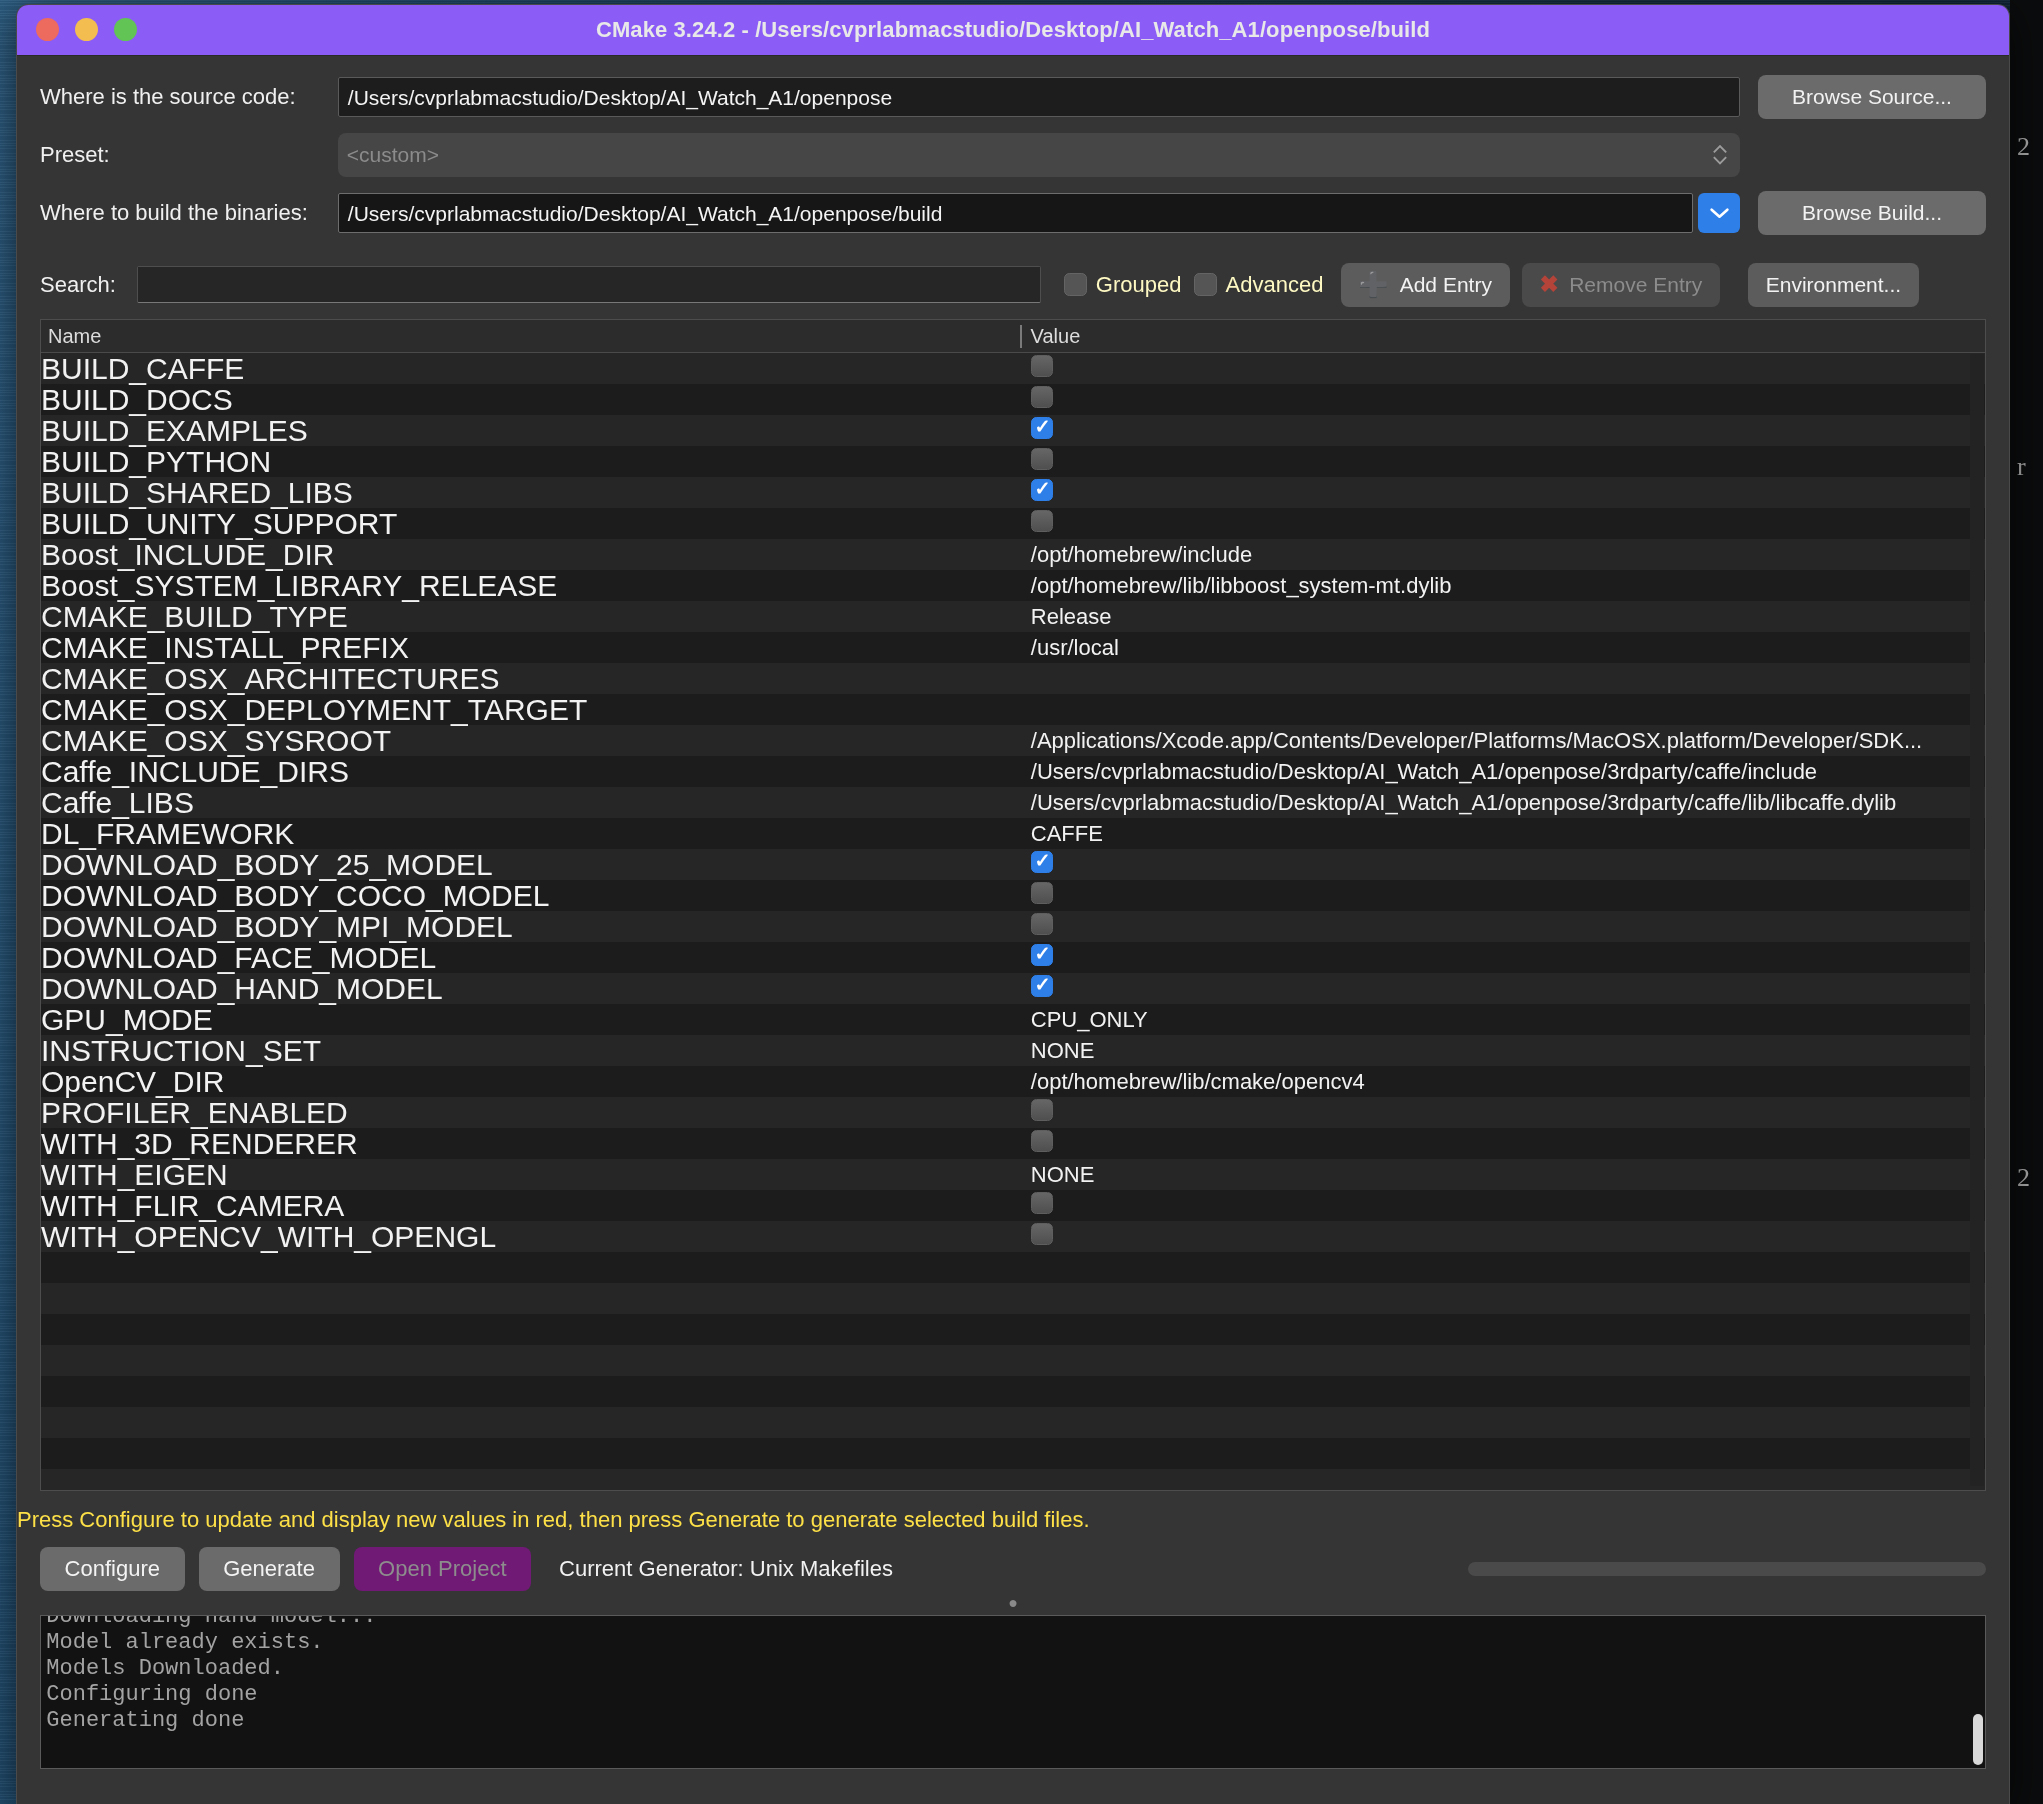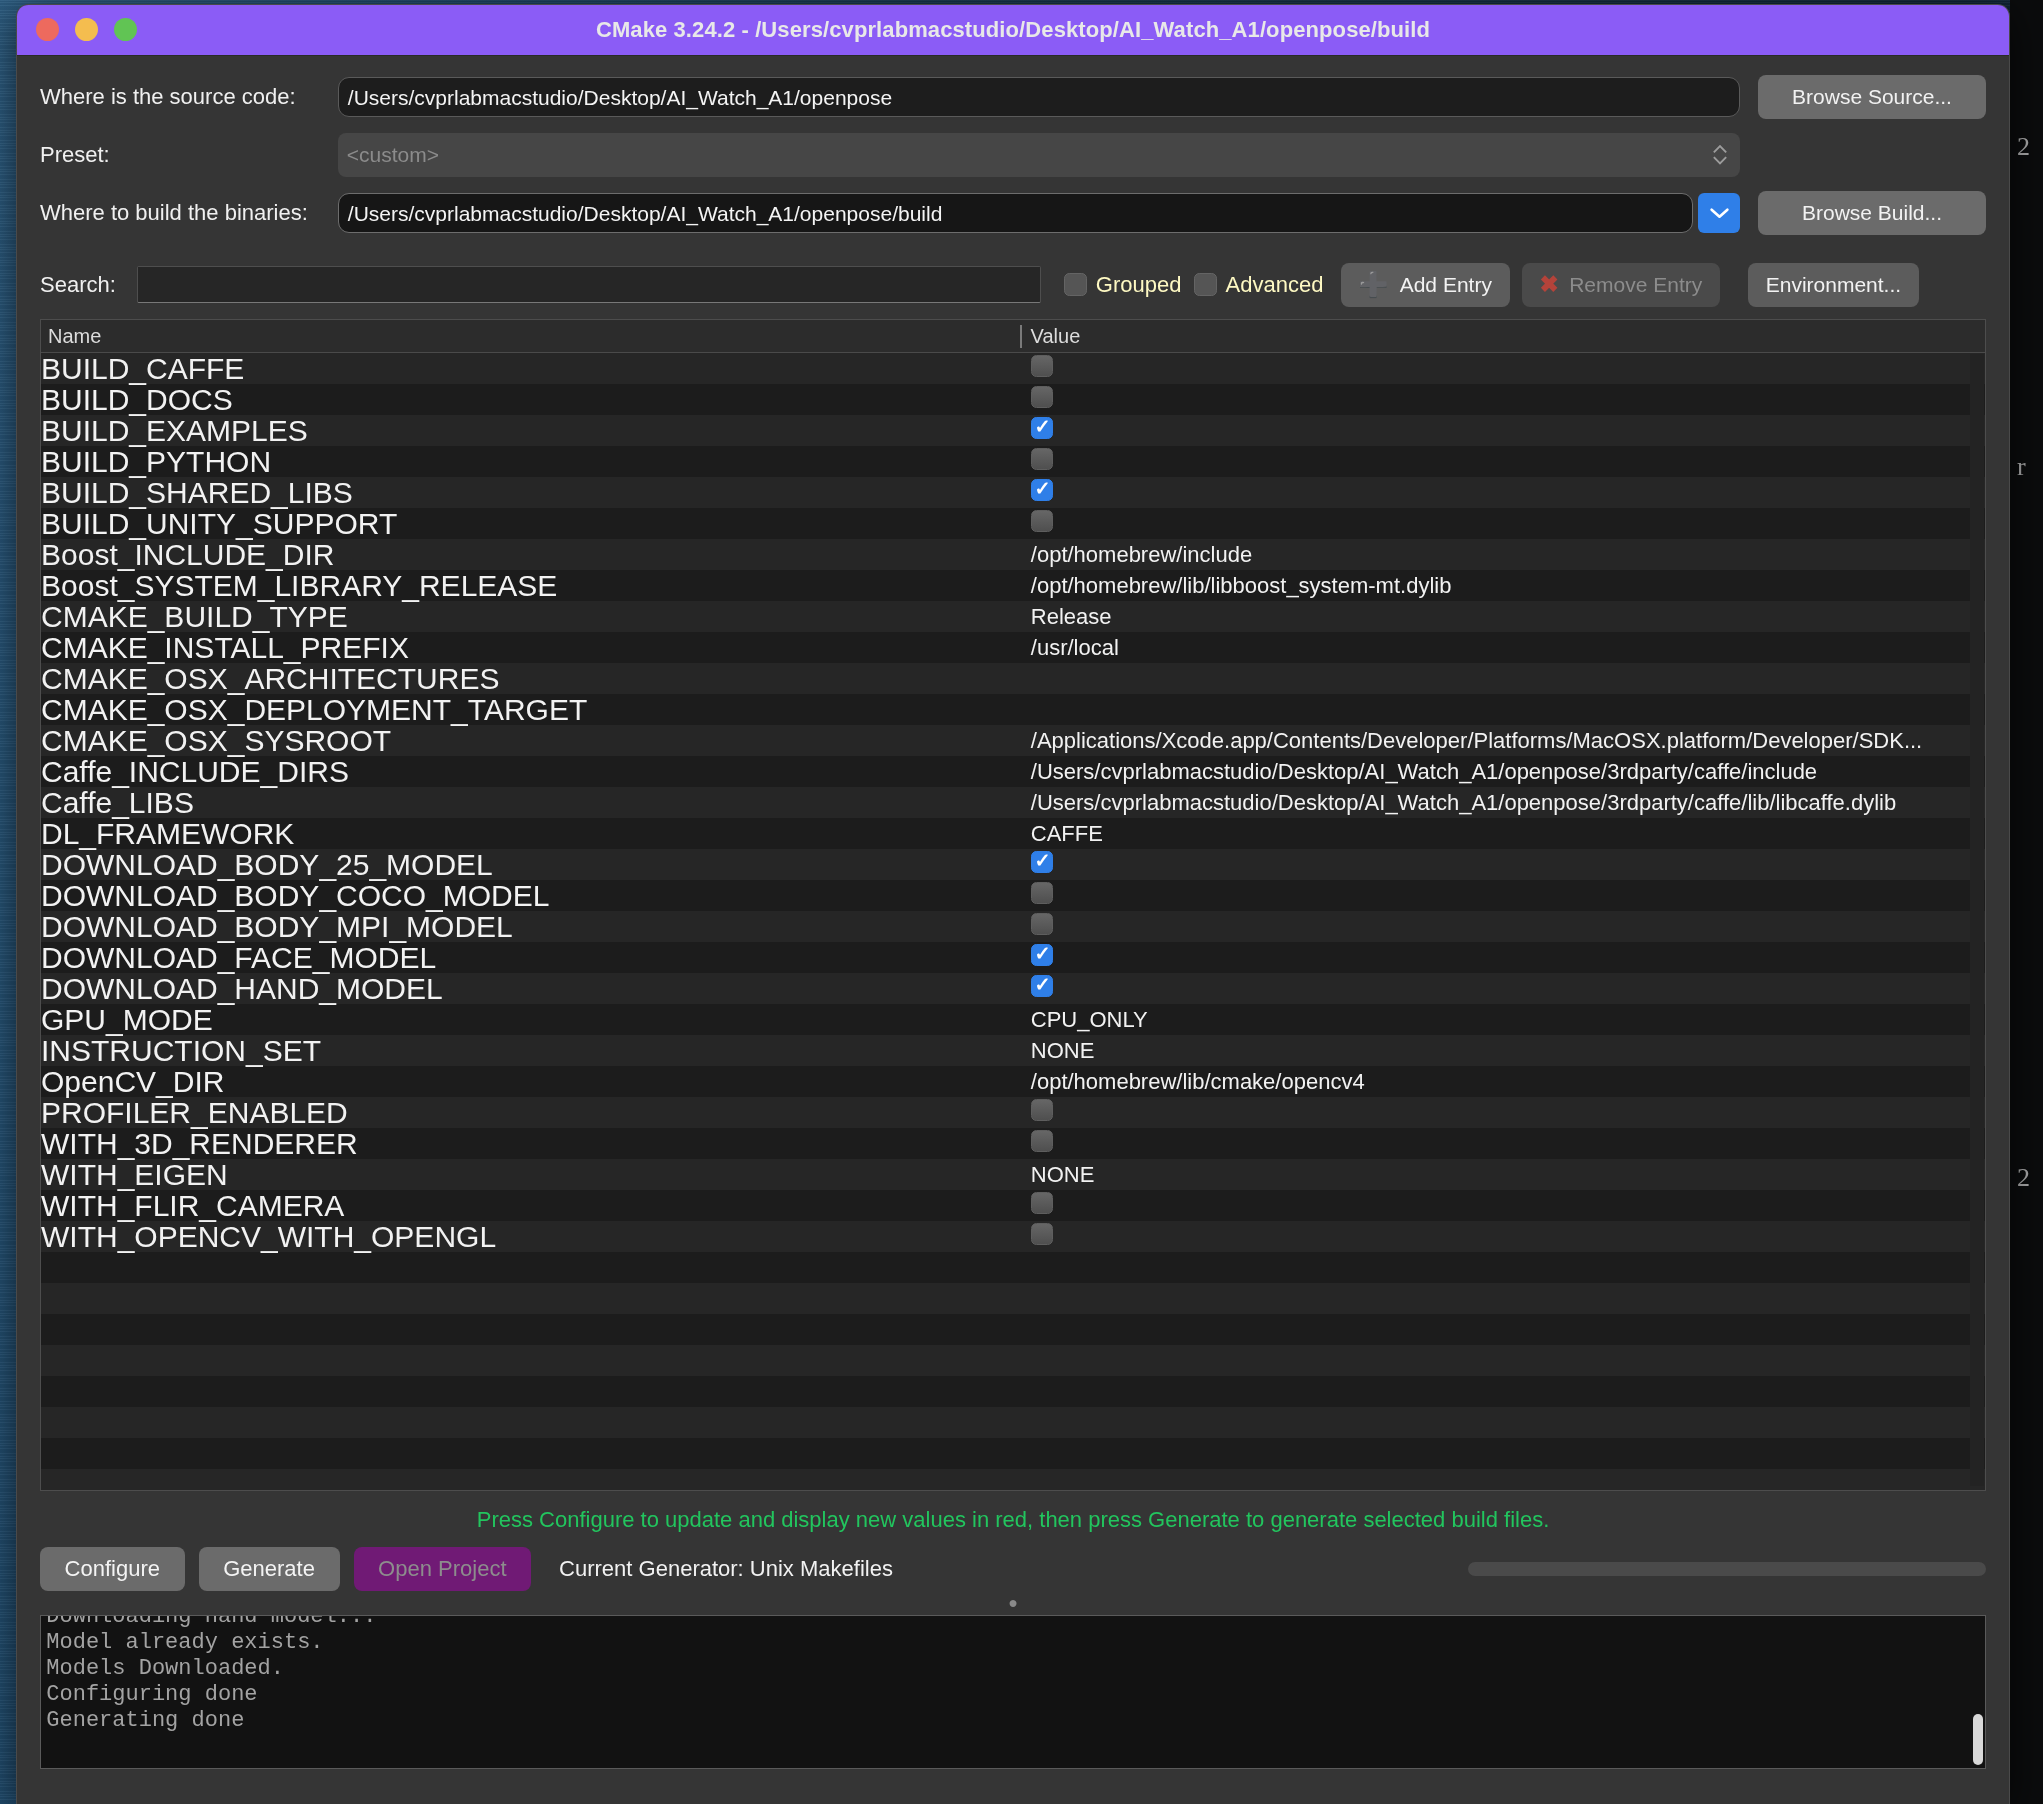--- a/index.html
+++ b/index.html
@@ -72,21 +72,21 @@
   .frow { display: flex; align-items: center; margin-bottom: 14px; }
   .flabel {
     color: #f0f0f0; font-size: 22px; white-space: nowrap;
   }
   .flabel.w1 { width: 298px; }
   .txtinput {
     flex: 1;
     height: 40px;
     background: #1d1d1d;
     border: 0.9px solid #5a5a5a;
-    border-radius: 11px;
+    border-radius: 2px;
     color: #f4f4f4;
     font-size: 21px;
     line-height: 39px;
     padding: 0 8.8px;
     overflow: hidden; white-space: nowrap;
   }
   .txtinput.focused {
     background: #161616;
     border-color: #6d6d6d;
   }
@@ -225,22 +225,21 @@
     color: #fff; font-size: 19.3px; font-weight: bold;
   }
   #tbl-scrollbar {
     position: absolute; right: 0.9px; top: 34px;
     width: 14px; height: 1132px;
     background: #232323;
   }
 
   
   #statusline {
-    text-align: center;
-    color: #22c55e;
+    color: #fde047;
     font-size: 22px;
     padding: 16px 0 12.3px 0;
   }
   #actionrow {
     display: flex; align-items: center;
     padding: 0 23px 0 23px;
     gap: 14px;
     height: 47px;
   }
   .abtn {

